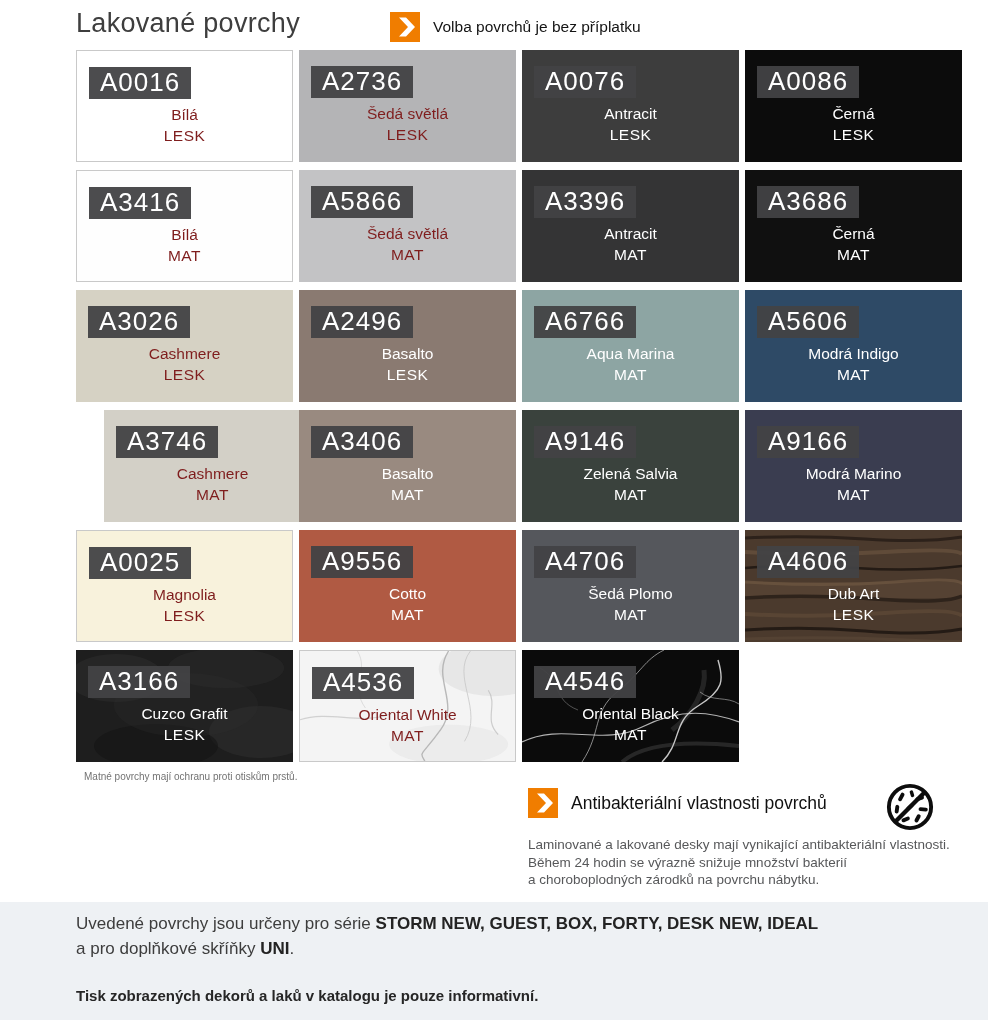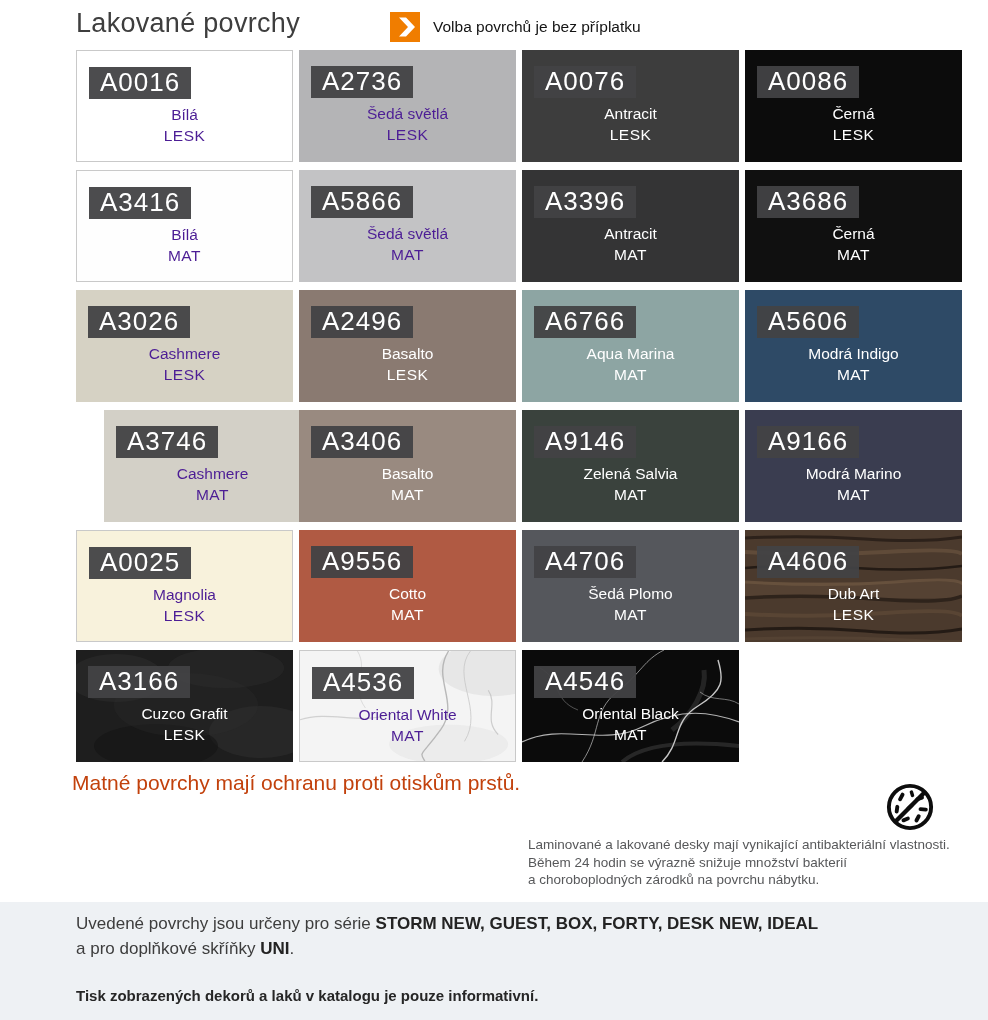--- a/index.html
+++ b/index.html
@@ -35,26 +35,26 @@
   .swatch .texture { position:absolute; left:0; top:0; width:100%; height:100%; display:block; }
   .badge {
     position:absolute; left:12px; top:16px; z-index:2;
     background:var(--badge,rgba(66,66,68,.95)); color:#fff;
     font-size:26px; line-height:30px; padding:0 11px 2px; letter-spacing:1px;
   }
   .labels {
     position:absolute; left:0; right:0; top:53px; z-index:2;
     text-align:center; font-size:15.5px; line-height:21px;
   }
-  .swatch.dark-text .labels { color:#4c1d95; }
+  .swatch.dark-text .labels { color:#7f1d1d; }
   .swatch.light-text .labels { color:#ffffff; }
   .labels .finish { letter-spacing:.5px; }
   
   .fingerprint-note {
-    position:absolute; left:72px; top:771px; font-size:21px; color:#c2410c;
+    position:absolute; left:84px; top:771px; font-size:10px; color:#737373;
   }
   .note-row.antibac { left:528px; top:788px; }
   .antibac-heading { font-size:17.5px; color:#101010; }
   .bacteria-wrap { position:absolute; left:884px; top:781px; width:52px; height:52px; }
   .antibac-par {
     position:absolute; left:528px; top:836px;
     font-size:13.5px; line-height:17.5px; color:#57585a;
   }
   
   .footer-band {
@@ -308,20 +308,28 @@
     <span class="badge">A4546</span>
     <div class="labels">
       <div class="name">Oriental Black</div>
       <div class="finish">MAT</div>
     </div>
   </div>
 </div>
 
   <div class="fingerprint-note">Matné povrchy mají ochranu proti otiskům prstů.</div>
 
+  <div class="note-row antibac">
+    <span class="arrow-box">
+      <svg width="30" height="30" viewBox="0 0 30 30" aria-hidden="true">
+        <polygon points="9,5.5 16,5.5 25,15 16,24.5 9,24.5 18,15" fill="#ffffff"></polygon>
+      </svg>
+    </span>
+    <span class="antibac-heading">Antibakteriální vlastnosti povrchů</span>
+  </div>
 
   <div class="bacteria-wrap">
     <svg width="52" height="52" viewBox="0 0 48 48" aria-hidden="true">
       <circle cx="24" cy="24" r="19.5" fill="none" stroke="#0d0d0d" stroke-width="3.6"></circle>
       <g fill="#0d0d0d">
         <rect x="14.2" y="10.5" width="3.6" height="8.5" rx="1.8" transform="rotate(28 16 14.7)"></rect>
         <rect x="24.2" y="8.5" width="3.2" height="6.5" rx="1.6" transform="rotate(-18 25.8 11.7)"></rect>
         <rect x="31.2" y="12" width="3.6" height="8" rx="1.8" transform="rotate(72 33 16)"></rect>
         <rect x="34.4" y="22" width="3.6" height="8.5" rx="1.8" transform="rotate(95 36.2 26.2)"></rect>
         <rect x="29.2" y="30.5" width="3.6" height="8" rx="1.8" transform="rotate(28 31 34.5)"></rect>

